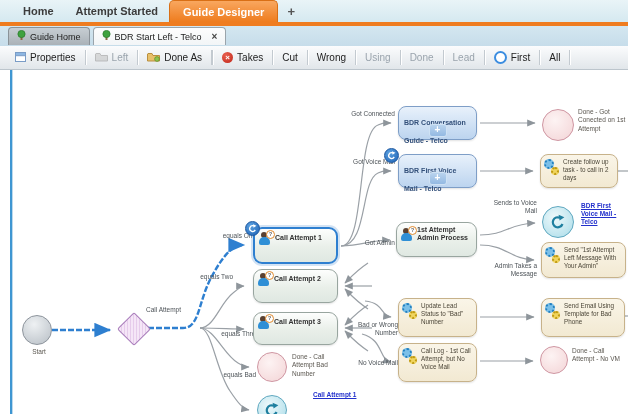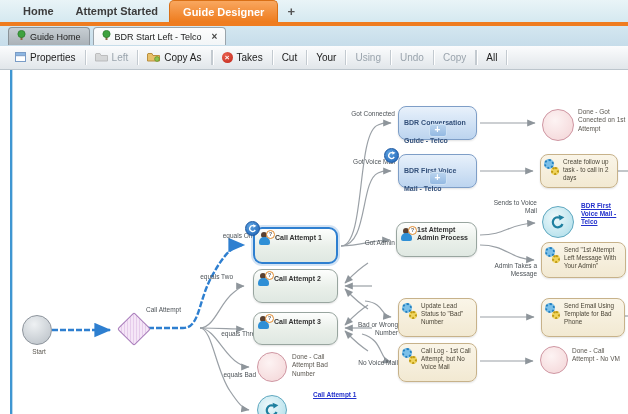--- a/index.html
+++ b/index.html
@@ -127,49 +127,53 @@
           <path d="M0.5,2 L0.5,9 L12.5,9 L12.5,3.5 L6,3.5 L5,1.5 L1,1.5 Z" fill="#e8c06a" stroke="#b98f3e"></path>
         </svg></span>
     <span>Left</span>
   </div>
   <div class="tsep"></div>
   <div class="tbtn">
     <span><svg width="13" height="10">
           <path d="M0.5,2 L0.5,9 L12.5,9 L12.5,3.5 L6,3.5 L5,1.5 L1,1.5 Z" fill="#e8c06a" stroke="#b98f3e"></path>
           <circle cx="10" cy="7" r="2.4" fill="#8fc24c" stroke="#5e8f2a" stroke-width="0.7"></circle>
         </svg></span>
-    <span>Copy As</span>
+    <span>Done As</span>
   </div>
   <div class="tsep"></div>
   <div class="tsep"></div>
   <div class="tbtn">
     <span class="ic ic-del">×</span>
     <span>Takes</span>
   </div>
   <div class="tsep"></div>
   <div class="tbtn">
       <span>Cut</span>
     </div>
   <div class="tsep"></div>
   <div class="tbtn">
-      <span>Your</span>
+      <span>Wrong</span>
     </div>
   <div class="tsep"></div>
   <div class="tbtn disabled">
       <span>Using</span>
     </div>
   <div class="tsep"></div>
   <div class="tbtn disabled">
-      <span>Undo</span>
+      <span>Done</span>
     </div>
   <div class="tsep"></div>
   <div class="tbtn disabled">
-      <span>Copy</span>
-    </div>
-  <div class="tsep"></div>
+      <span>Lead</span>
+    </div>
+  <div class="tsep"></div>
+  <div class="tbtn">
+    <span class="ic ic-first"></span>
+    <span>First</span>
+  </div>
   <div class="tsep"></div>
   <div class="tbtn">
       <span>All</span>
     </div>
   <div class="tsep"></div>
 </div>
 
 <div class="abs canvas">
   <div class="abs vline"></div>
 

